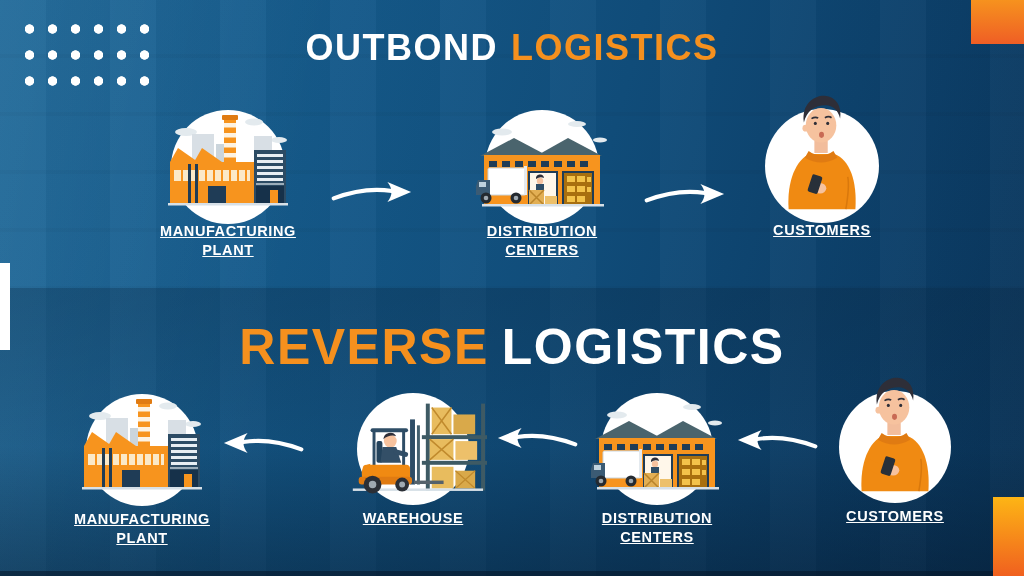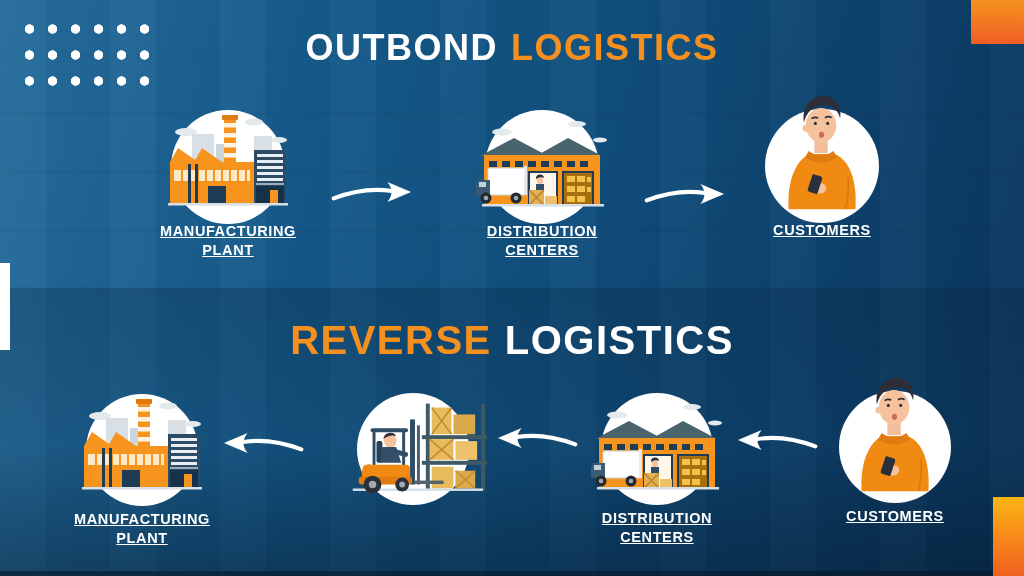--- a/index.html
+++ b/index.html
@@ -19,21 +19,21 @@
     background-image:radial-gradient(circle,#FFFFFF 4.4px,transparent 5px);
     background-size:23px 26px;background-position:4px 4px;}
   .corner{position:absolute;}
   .corner.tr{right:0;top:0;width:53px;height:44px;background:linear-gradient(180deg,#F6921E,#EF5E25);}
   .corner.br{right:0;bottom:0;width:31px;height:79px;background:linear-gradient(180deg,#FDB515,#F0601F);}
   .left-bar{position:absolute;left:0;top:263px;width:10px;height:87px;background:#FFFFFF;}
 
   h1.title{position:absolute;left:0;width:100%;margin:0;text-align:center;
     font-weight:700;color:#FFFFFF;white-space:nowrap;}
   .title-top{top:27px;font-size:36px;letter-spacing:1.5px;}
-  .title-reverse{top:318px;font-size:40px;letter-spacing:1.5px;margin-left:-17px;}
+  .title-reverse{top:318px;font-size:50px;letter-spacing:1.5px;margin-left:-17px;}
   .title span:first-child{margin-right:13px;}
   .t-orange{color:#F5901E;}
   .t-white{color:#FFFFFF;}
 
   .node{position:absolute;}
   .circle{position:absolute;left:0;top:0;border-radius:50%;background:#FFFFFF;}
   .node.top .circle{width:114px;height:114px;}
   .node.bot .circle{width:112px;height:112px;}
   .illus{position:absolute;left:50%;transform:translateX(-50%);overflow:visible;}
   .illus-factory{width:140px;height:116px;top:-4px;}
@@ -268,20 +268,24 @@
 
   <svg class="flow-arrow" style="left:223px;top:429px" viewBox="0 0 90 30">
       <use href="#arrow-right" transform="translate(90,0) scale(-1,1)"></use>
     </svg>
 
   <div class="node bot" style="left:357px;top:393px;width:112px;height:112px">
     <div class="circle"></div>
     <svg class="illus illus-wh" viewBox="0 0 150 112">
         <use href="#warehouse"></use>
       </svg>
+    <div class="node-label">
+      <span>WAREHOUSE</span>
+      <span></span>
+    </div>
   </div>
 
   <svg class="flow-arrow" style="left:497px;top:424px" viewBox="0 0 90 30">
       <use href="#arrow-right" transform="translate(90,0) scale(-1,1)"></use>
     </svg>
 
   <div class="node bot" style="left:601px;top:393px;width:112px;height:112px">
     <div class="circle"></div>
     <svg class="illus illus-dist" viewBox="0 0 140 112">
         <use href="#distribution"></use>

